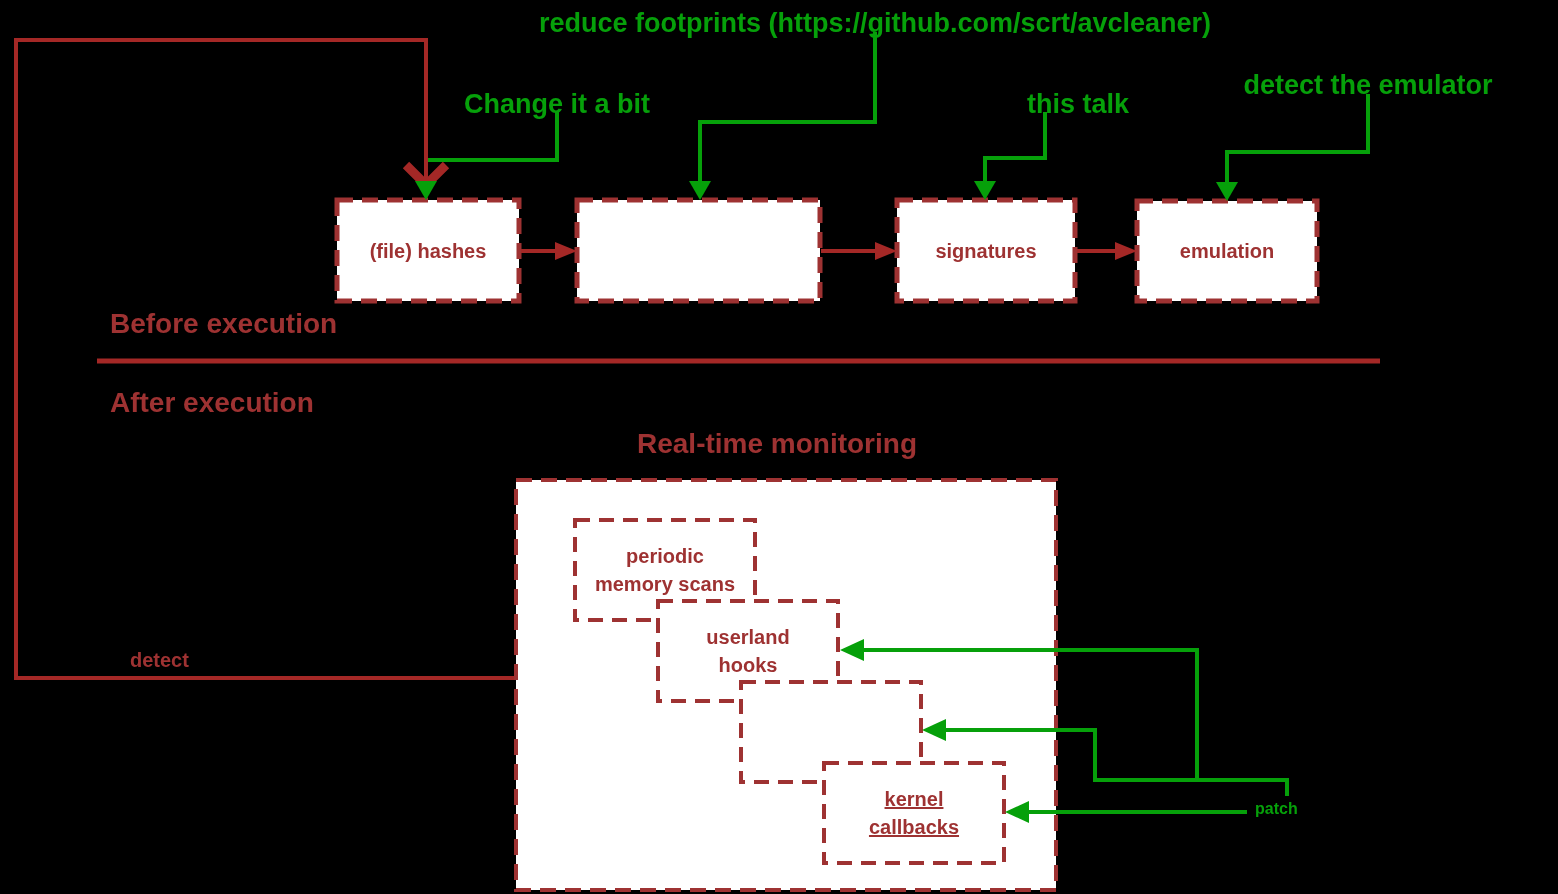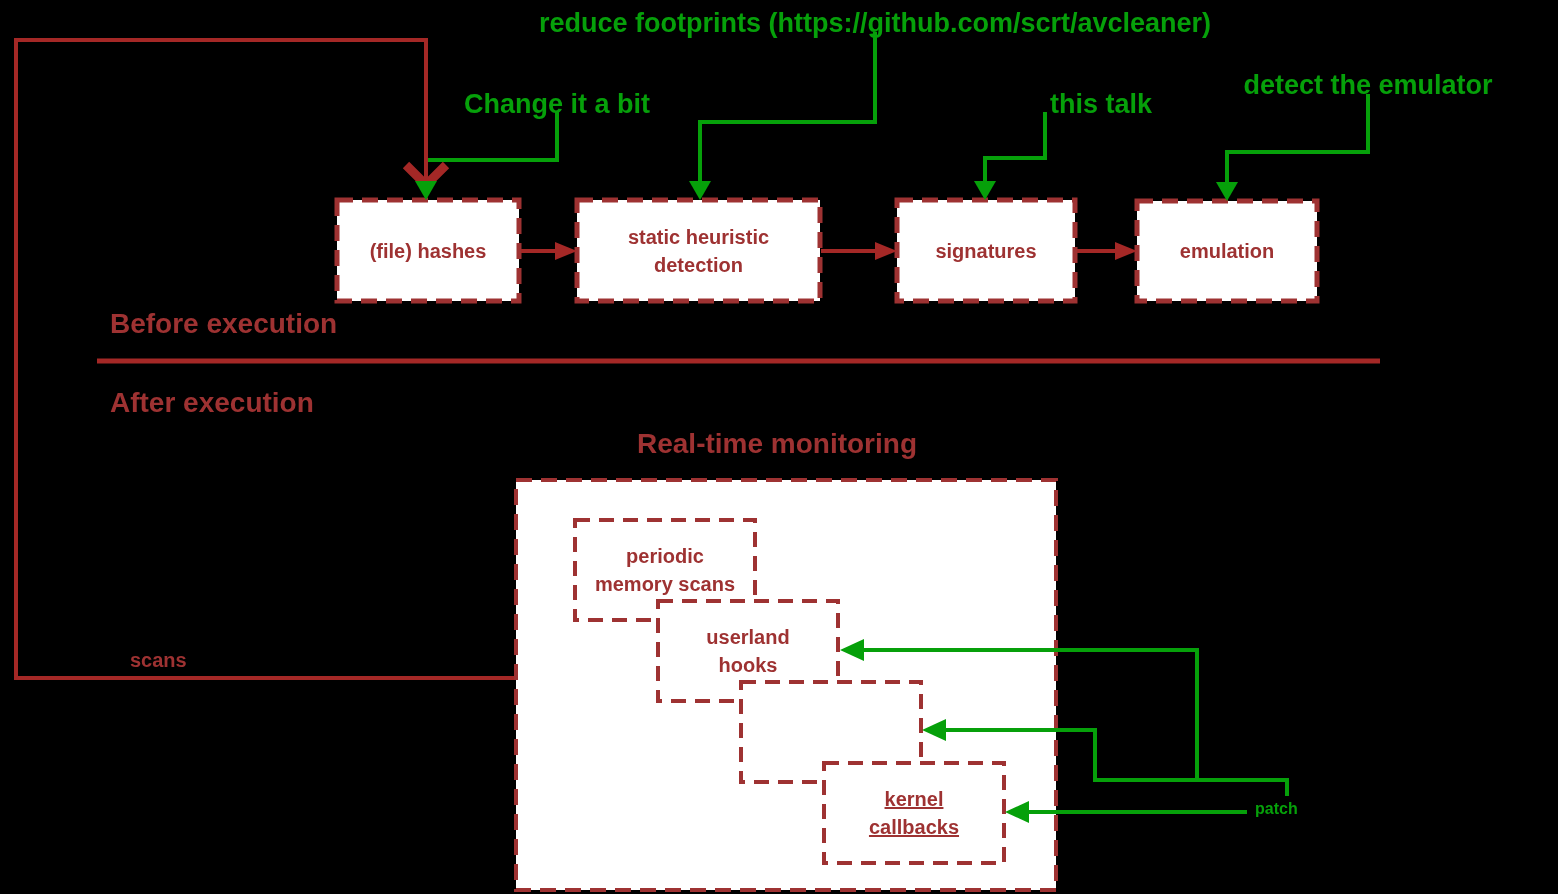--- a/index.html
+++ b/index.html
@@ -95,35 +95,33 @@
       <line x1="1093" y1="780" x2="1289" y2="780" style="stroke:var(--green)" stroke-width="4"></line>
       <line x1="1287" y1="780" x2="1287" y2="796" style="stroke:var(--green)" stroke-width="4"></line>
     </g>
     <g>
       <line x1="1247" y1="812" x2="1027" y2="812" style="stroke:var(--green)" stroke-width="4"></line>
       <polygon points="1005,812 1029,801 1029,823" style="fill:var(--green)"></polygon>
     </g>
   </svg>
 
   <div class="box-label" style="left:337px;top:200px;width:182px;height:101px;">(file) hashes</div>
-  <div class="box-label" style="left:577px;top:200px;width:243px;height:101px;">static heuristic
-detection</div>
   <div class="box-label" style="left:897px;top:200px;width:178px;height:101px;">signatures</div>
   <div class="box-label" style="left:1137px;top:201px;width:180px;height:100px;">emulation</div>
 
   <div class="green-label centered" style="left:557px;top:89px;">Change it a bit</div>
   <div class="green-label centered" style="left:875px;top:8px;">reduce footprints (https://github.com/scrt/avcleaner)</div>
-  <div class="green-label centered" style="left:1101px;top:89px;">this talk</div>
+  <div class="green-label centered" style="left:1078px;top:89px;">this talk</div>
   <div class="green-label centered" style="left:1368px;top:70px;">detect the emulator</div>
   <div class="green-label" style="left:1255px;top:800px;font-size:16px;">patch</div>
 
   <div class="red-label" style="left:110px;top:308px;">Before execution</div>
   <div class="red-label" style="left:110px;top:387px;">After execution</div>
   <div class="red-label centered" style="left:777px;top:428px;">Real-time monitoring</div>
-  <div class="red-label" style="left:130px;top:649px;font-size:20px;">scans</div>
+  <div class="red-label" style="left:130px;top:649px;font-size:20px;">detect</div>
 
   <div class="box-label" style="left:575px;top:520px;width:180px;height:100px;">periodic
 memory scans</div>
   <div class="box-label" style="left:658px;top:601px;width:180px;height:100px;">userland
 hooks</div>
   <div class="box-label" style="left:824px;top:763px;width:180px;height:100px;text-decoration:underline;">kernel
 callbacks</div>
 
 </div>
 

